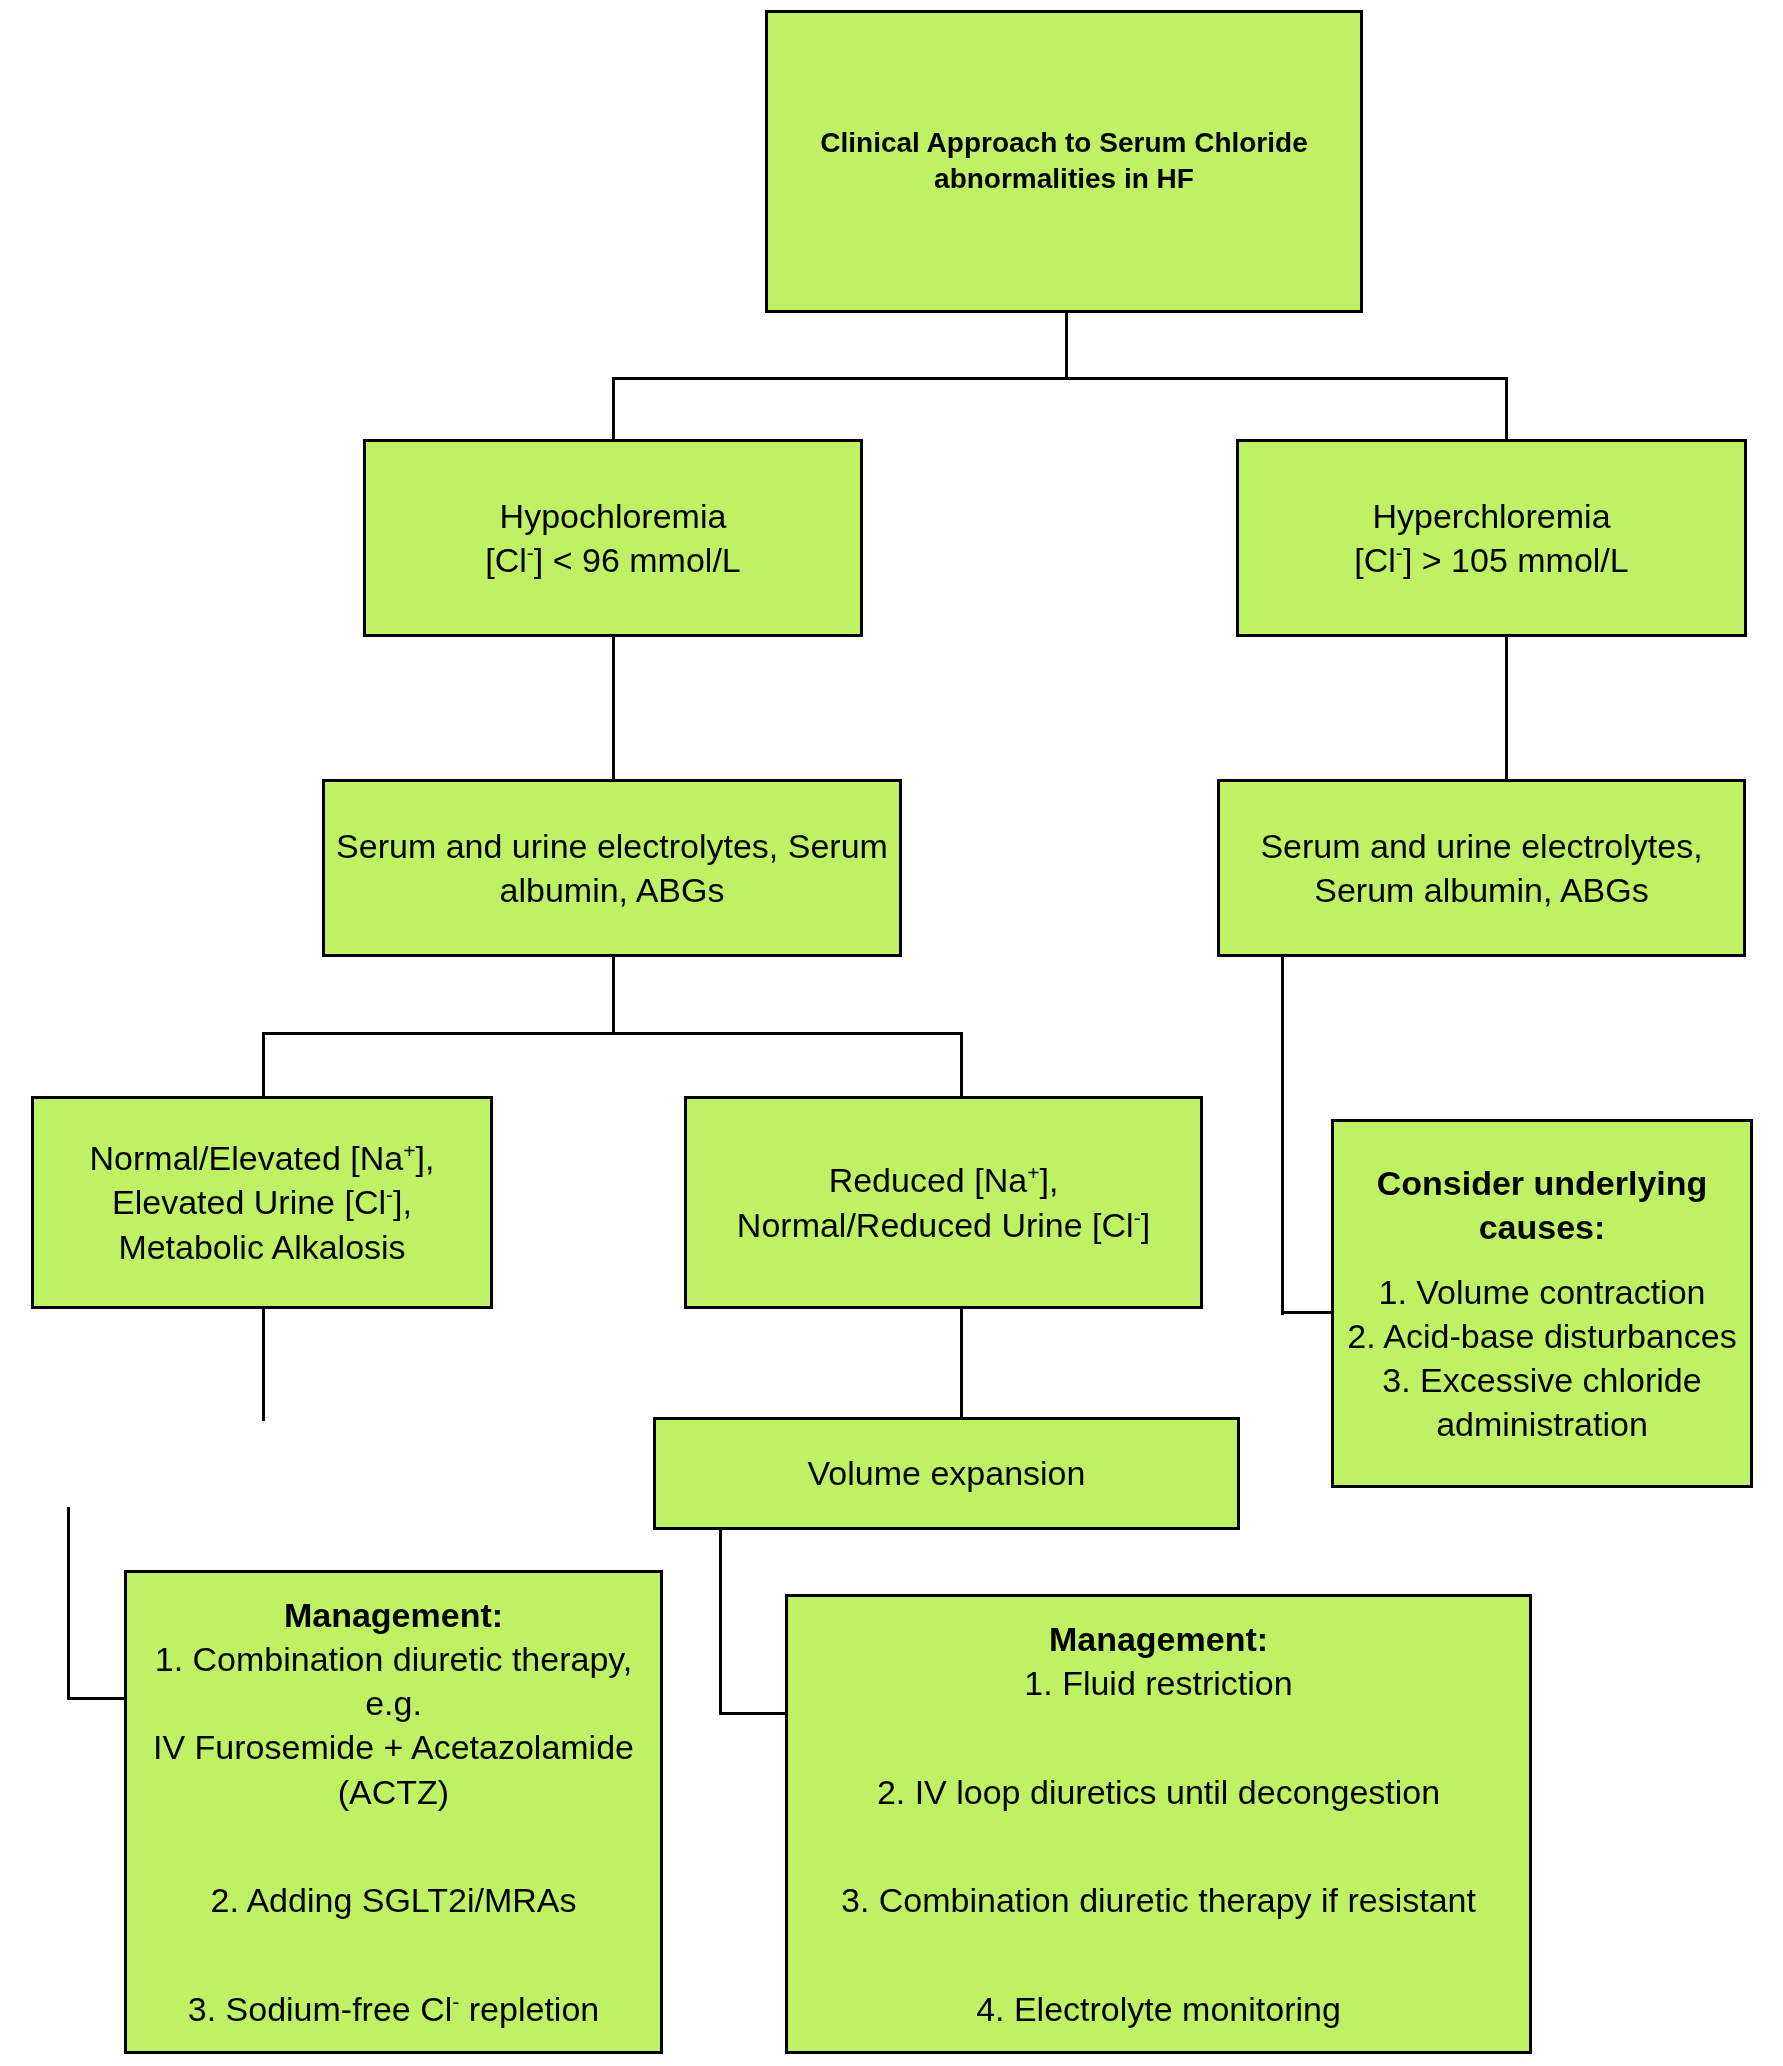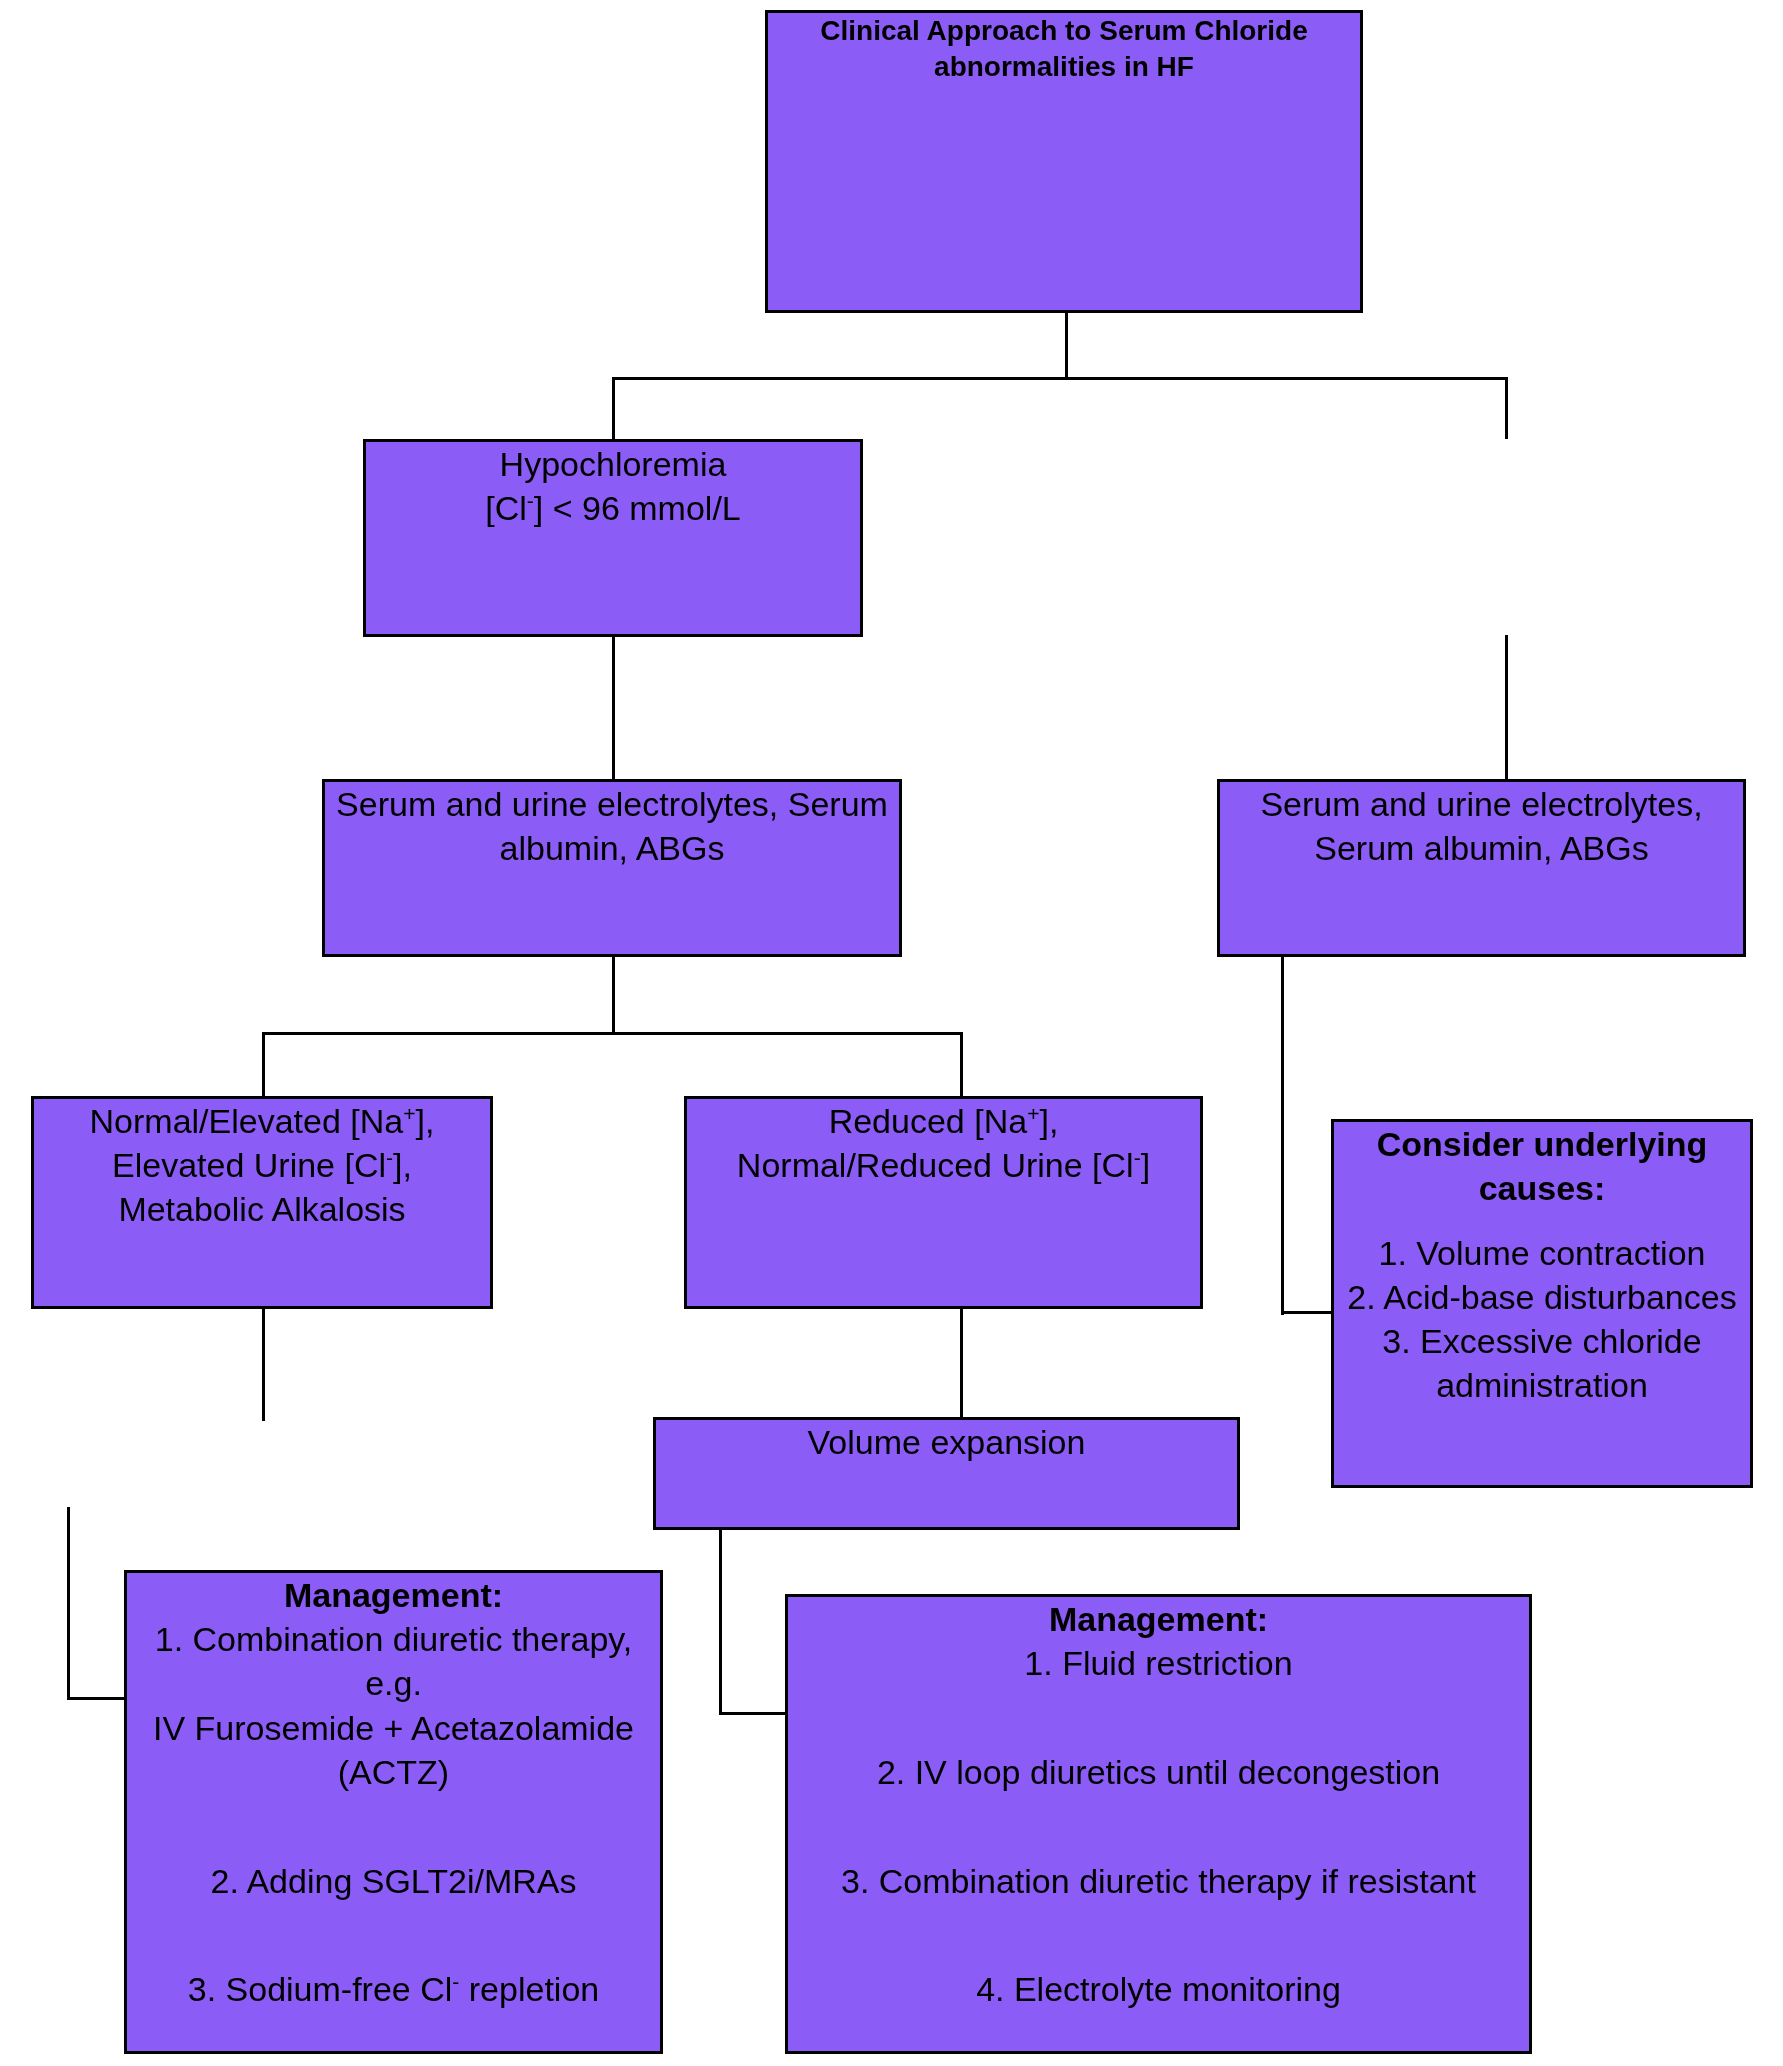--- a/index.html
+++ b/index.html
@@ -14,23 +14,23 @@
     position: relative;
     width: 1784px;
     height: 2066px;
     background: #ffffff;
     overflow: hidden;
   }
   .node {
     position: absolute;
     box-sizing: border-box;
     border: 3.1px solid #000000;
-    background: #8b5cf6;
+    background: #bef264;
     display: flex;
-    align-items: flex-start;
+    align-items: center;
     justify-content: center;
     text-align: center;
     color: #000000;
     z-index: 3;
   }
   .node .txt {
     width: 100%;
     padding: 0 10.5px;
     box-sizing: border-box;
     line-height: 1.30;
@@ -95,20 +95,26 @@
     <div class="txt fs-title">Clinical Approach to Serum Chloride abnormalities in HF</div>
   </div>
 
   <div class="node" style="left:363px; top:439px; width:500px; height:198px;">
     <div class="txt fs-reg">
       <span>Hypochloremia</span><br>
       <span><span>[Cl</span><sup>-</sup><span>] &lt; 96 mmol/L</span></span>
     </div>
   </div>
 
+  <div class="node" style="left:1236px; top:439px; width:511px; height:198px;">
+    <div class="txt fs-reg">
+      <span>Hyperchloremia</span><br>
+      <span><span>[Cl</span><sup>-</sup><span>] &gt; 105 mmol/L</span></span>
+    </div>
+  </div>
 
   <div class="node" style="left:322px; top:779px; width:580px; height:178px;">
     <div class="txt fs-reg">
       <span>Serum and urine electrolytes, Serum</span><br>
       <span>albumin, ABGs</span>
     </div>
   </div>
 
   <div class="node" style="left:31px; top:1096px; width:462px; height:213px;">
     <div class="txt fs-reg">

